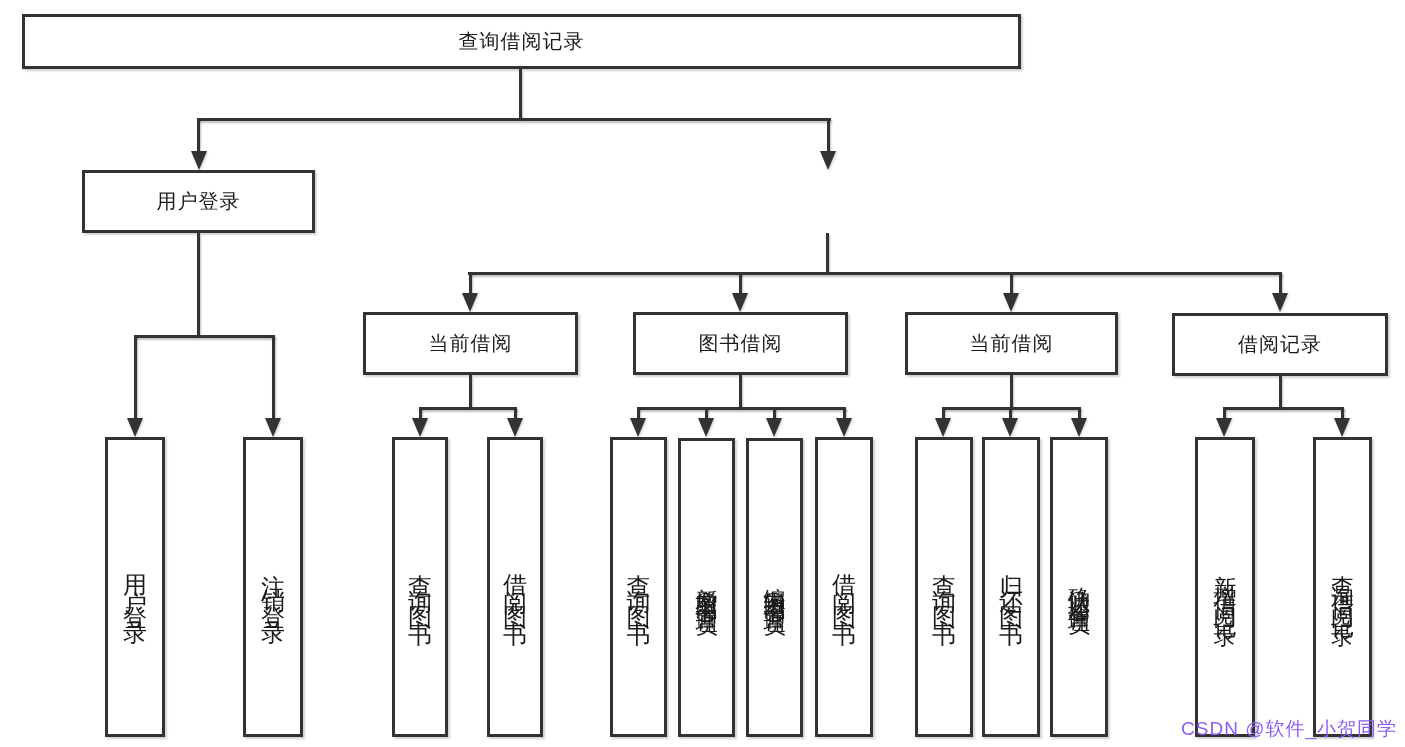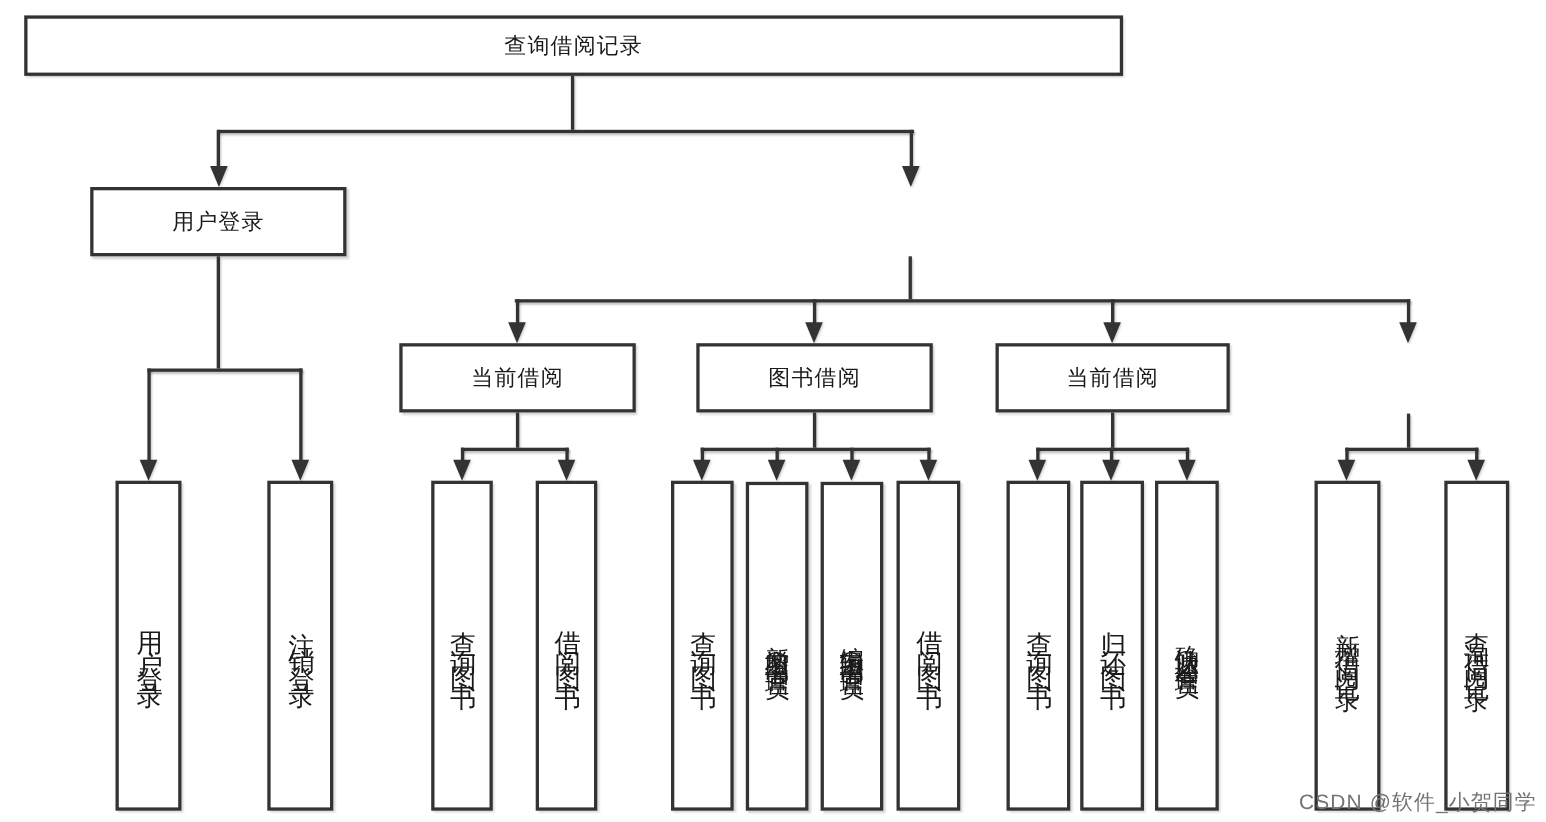--- a/index.html
+++ b/index.html
@@ -44,21 +44,21 @@
     border-left: 8px solid transparent;
     border-right: 8px solid transparent;
     border-top: 19px solid #333333;
     filter: drop-shadow(1px 1px 1px rgba(0,0,0,0.2));
   }
   .watermark {
     position: absolute;
     right: 8px;
     bottom: 5px;
     font-size: 19px;
-    color: #737373;
+    color: #8b5cf6;
     letter-spacing: 1px;
   }
 </style>
 </head>
 <body>
 
 <div class="stage">
 
   <div class="node h-node" style="left:22px; top:14px; width:999px; height:55px;">
     <span>查询借阅记录</span>
@@ -74,20 +74,23 @@
   </div>
 
   <div class="node h-node" style="left:905px; top:312px; width:213px; height:63px;">
     <span>当前借阅</span>
   </div>
 
   <div class="node h-node" style="left:633px; top:312px; width:215px; height:63px;">
     <span>图书借阅</span>
   </div>
 
+  <div class="node h-node" style="left:1172px; top:313px; width:216px; height:63px;">
+    <span>借阅记录</span>
+  </div>
 
   <div class="node v-node" style="left:105px; top:437px; width:60px; height:300px;">
     <span>用户登录</span>
   </div>
 
   <div class="node v-node" style="left:243px; top:437px; width:60px; height:300px;">
     <span>注销登录</span>
   </div>
 
   <div class="node v-node" style="left:392px; top:437px; width:56px; height:300px;">

